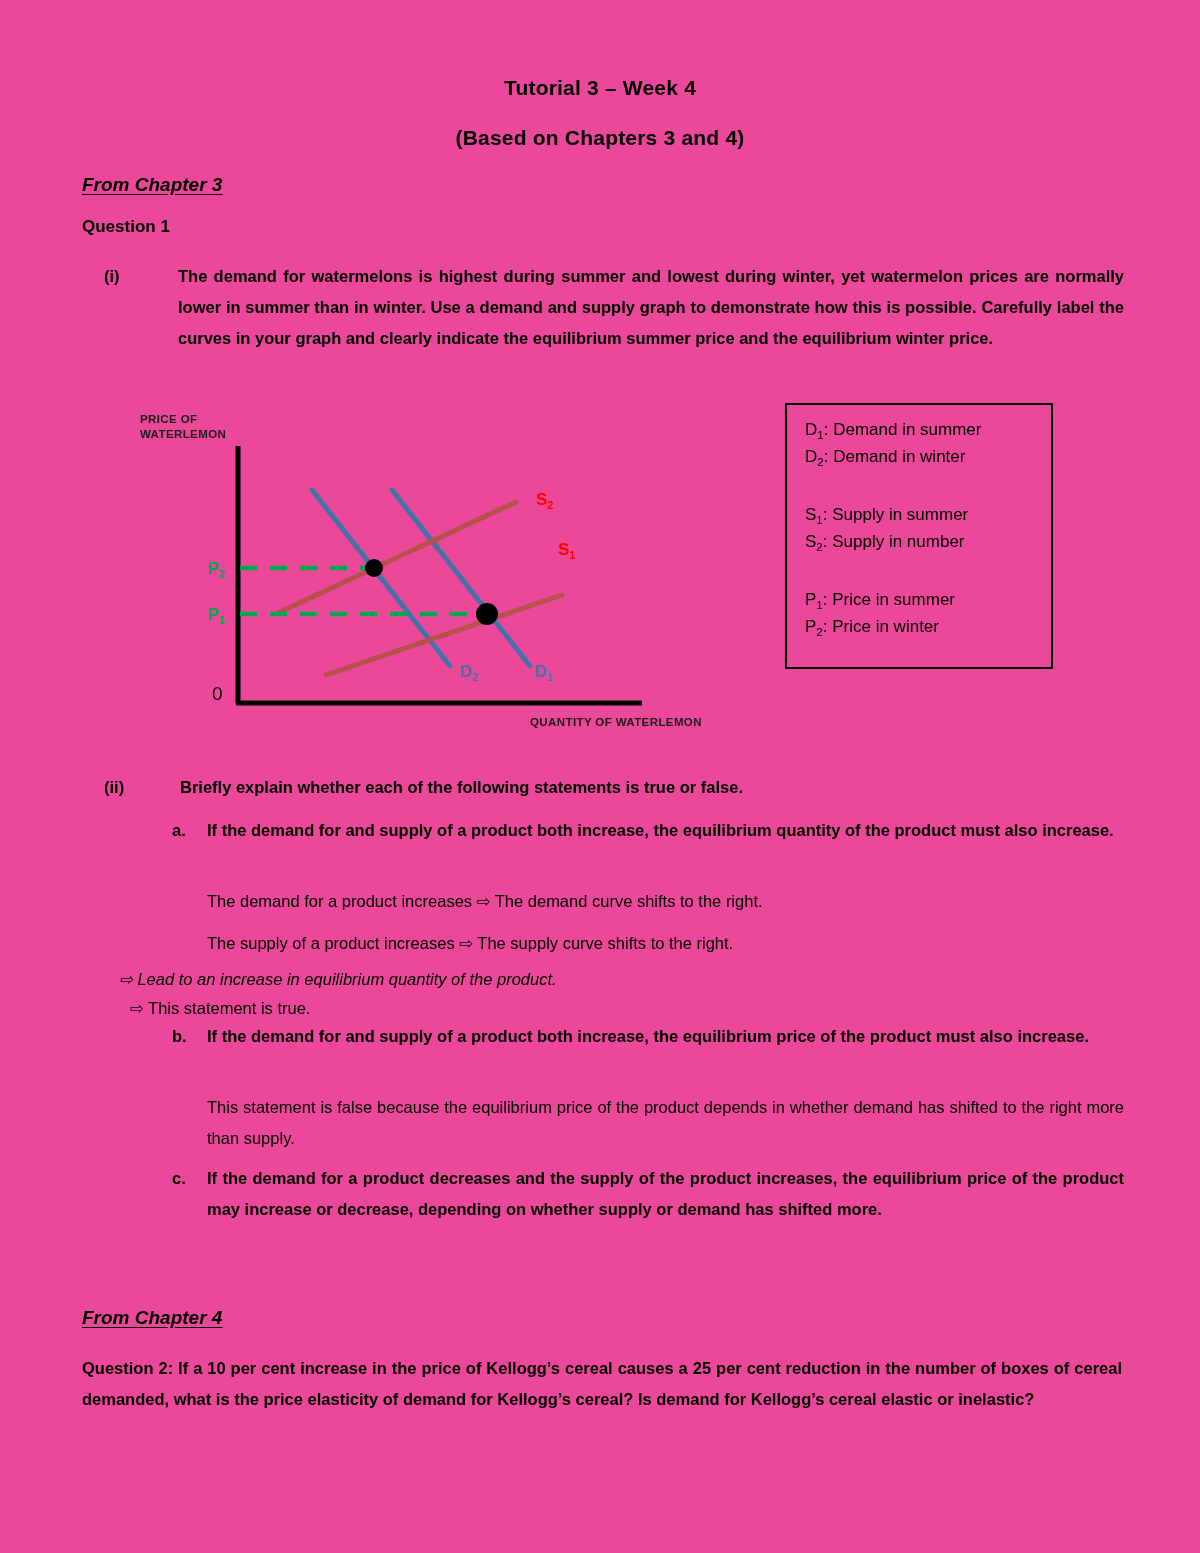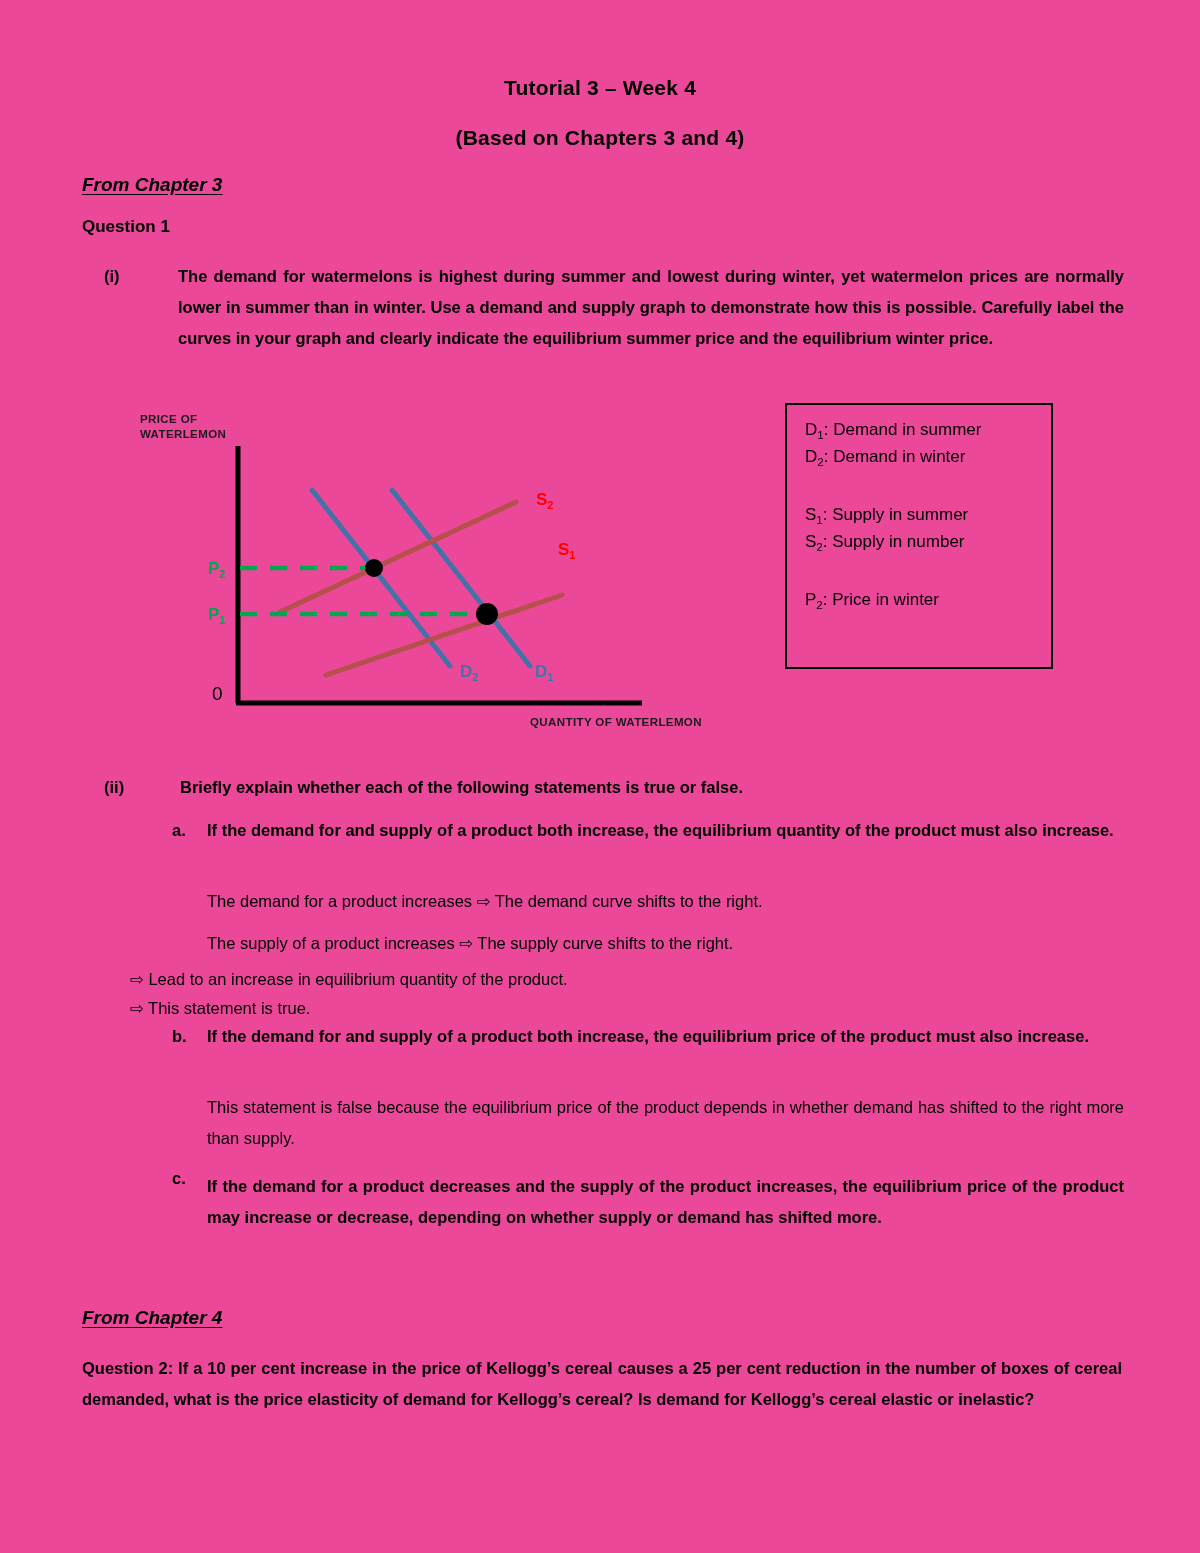--- a/index.html
+++ b/index.html
@@ -165,40 +165,43 @@
     </div>
     <div class="legend-gap"></div>
     <div class="legend-line">
       <span>S<sub>1</sub></span><span>: Supply in summer</span>
     </div>
     <div class="legend-line">
       <span>S<sub>2</sub></span><span>: Supply in number</span>
     </div>
     <div class="legend-gap"></div>
     <div class="legend-line">
+      <span>P<sub>1</sub></span><span>: Price in summer</span>
+    </div>
+    <div class="legend-line">
       <span>P<sub>2</sub></span><span>: Price in winter</span>
     </div>
   </div>
 
   <div class="marker" style="left:104px; top:772px;">(ii)</div>
   <div class="para bold" style="left:180px; top:772px; width:900px;">Briefly explain whether each of the following statements is true or false.</div>
 
   <div class="marker" style="left:172px; top:815px;">a.</div>
   <div class="para bold" style="left:207px; top:815px; width:917px;">If the demand for and supply of a product both increase, the equilibrium quantity of the product must also increase.</div>
 
   <div class="para" style="left:207px; top:886px; width:900px;">The demand for a product increases ⇨ The demand curve shifts to the right.</div>
   <div class="para" style="left:207px; top:928px; width:900px;">The supply of a product increases ⇨ The supply curve shifts to the right.</div>
-  <div class="para" style="left:130px; top:964px; width:950px;">⇨ Lead to an increase in equilibrium quantity of the product.</div>
+  <div class="para" style="left:119px; top:964px; width:950px;font-style:italic;">⇨ Lead to an increase in equilibrium quantity of the product.</div>
   <div class="para" style="left:130px; top:993px; width:950px;">⇨ This statement is true.</div>
 
   <div class="marker" style="left:172px; top:1021px;">b.</div>
   <div class="para bold" style="left:207px; top:1021px; width:917px;">If the demand for and supply of a product both increase, the equilibrium price of the product must also increase.</div>
 
   <div class="para" style="left:207px; top:1092px; width:917px;">This statement is false because the equilibrium price of the product depends in whether demand has shifted to the right more than supply.</div>
 
   <div class="marker" style="left:172px; top:1163px;">c.</div>
-  <div class="para bold" style="left:207px; top:1163px; width:917px;margin-top:8px;">If the demand for a product decreases and the supply of the product increases, the equilibrium price of the product may increase or decrease, depending on whether supply or demand has shifted more.</div>
+  <div class="para bold" style="left:207px; top:1163px; width:917px;">If the demand for a product decreases and the supply of the product increases, the equilibrium price of the product may increase or decrease, depending on whether supply or demand has shifted more.</div>
 
 
   <div class="section-head" style="top:1307px;">From Chapter 4 </div>
   <div class="para bold" style="left:82px; top:1353px; width:1040px;">Question 2: If a 10 per cent increase in the price of Kellogg’s cereal causes a 25 per cent reduction in the number of boxes of cereal demanded, what is the price elasticity of demand for Kellogg’s cereal? Is demand for Kellogg’s cereal elastic or inelastic?</div>
 
 </div>
 
 </body></html>

